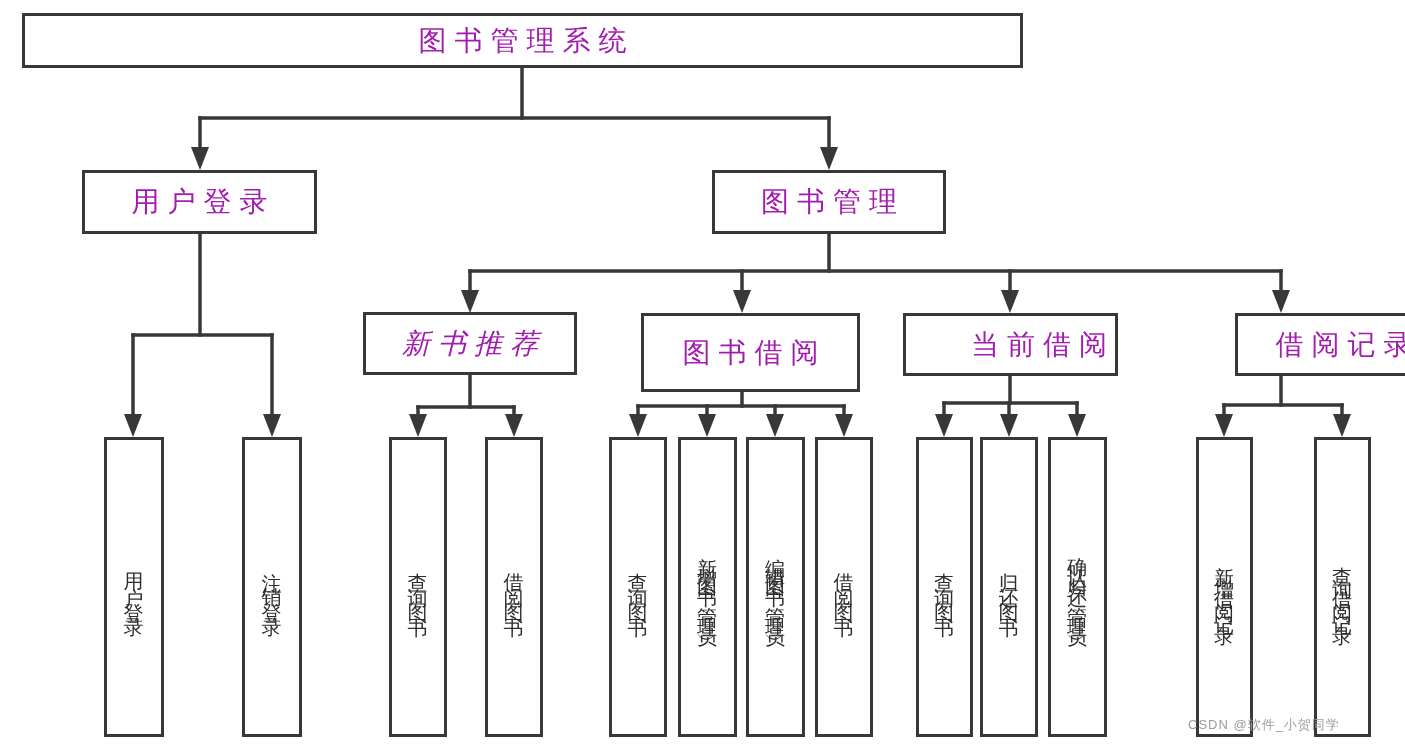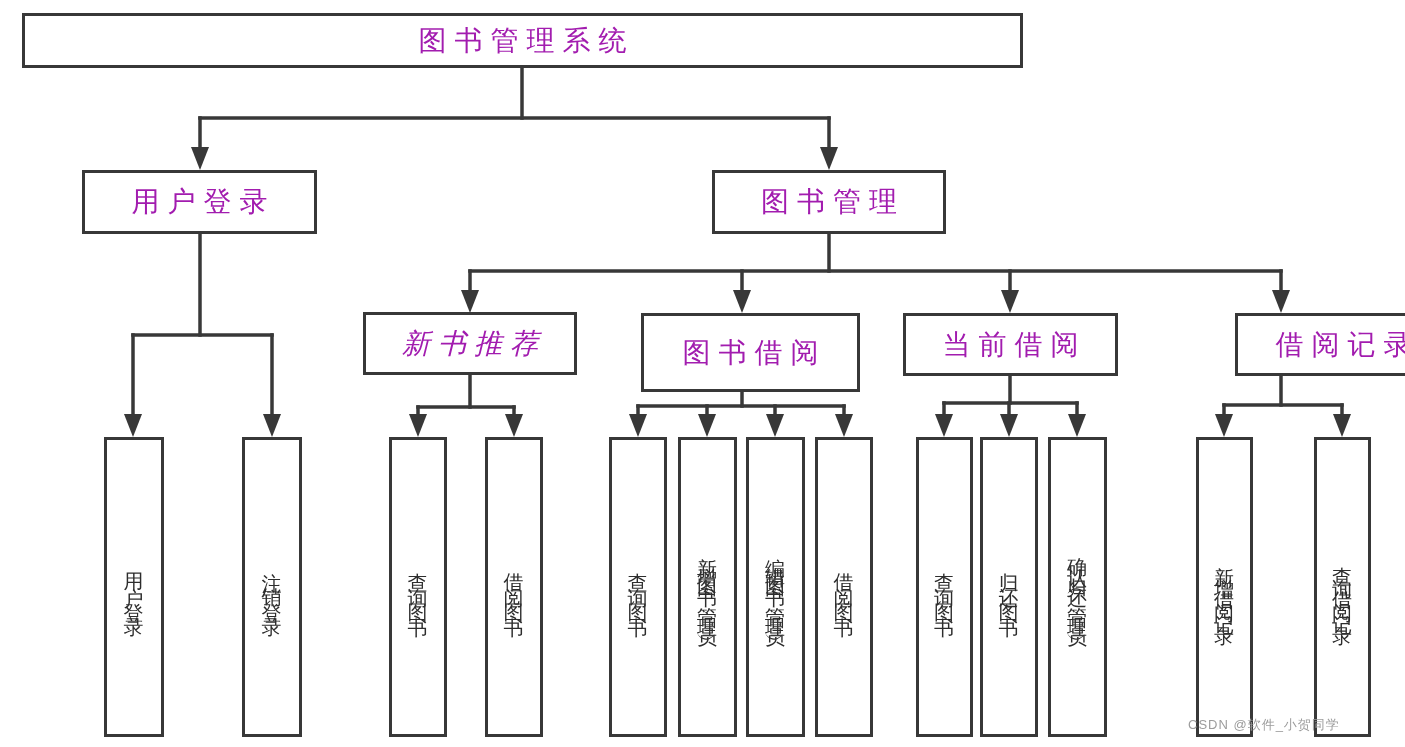--- a/index.html
+++ b/index.html
@@ -103,21 +103,21 @@
   <div class="node" style="left:712px;top:170px;width:234px;height:64px;">
     <span class="hlabel">图书管理</span>
   </div>
 
   <div class="node" style="left:363px;top:312px;width:214px;height:63px;font-style:italic;">
     <span class="hlabel">新书推荐</span>
   </div>
   <div class="node" style="left:633px;top:313px;width:219px;height:79px;margin-left:8px;">
     <span class="hlabel">图书借阅</span>
   </div>
-  <div class="node" style="left:903px;top:313px;width:215px;height:63px;">
+  <div class="node" style="left:903px;top:313px;width:215px;height:63px;justify-content:flex-end;">
     <span class="hlabel">当前借阅</span>
   </div>
   <div class="node" style="left:1235px;top:313px;width:217px;height:63px;">
     <span class="hlabel">借阅记录</span>
   </div>
 
   <div class="node" style="left:104px;top:437px;width:60px;height:300px;">
     <span class="vlabel" style="letter-spacing: 15px;">用户登录</span>
   </div>
   <div class="node" style="left:242px;top:437px;width:60px;height:300px;">

